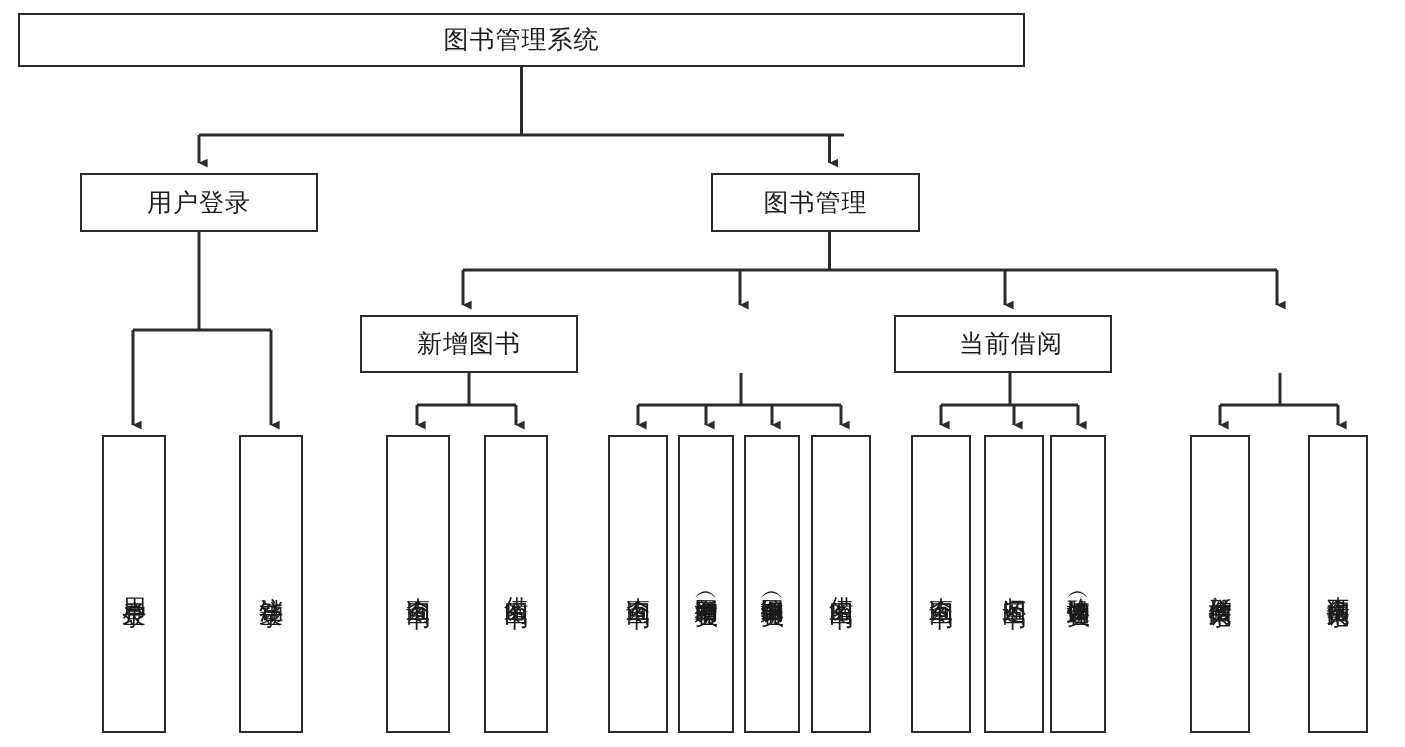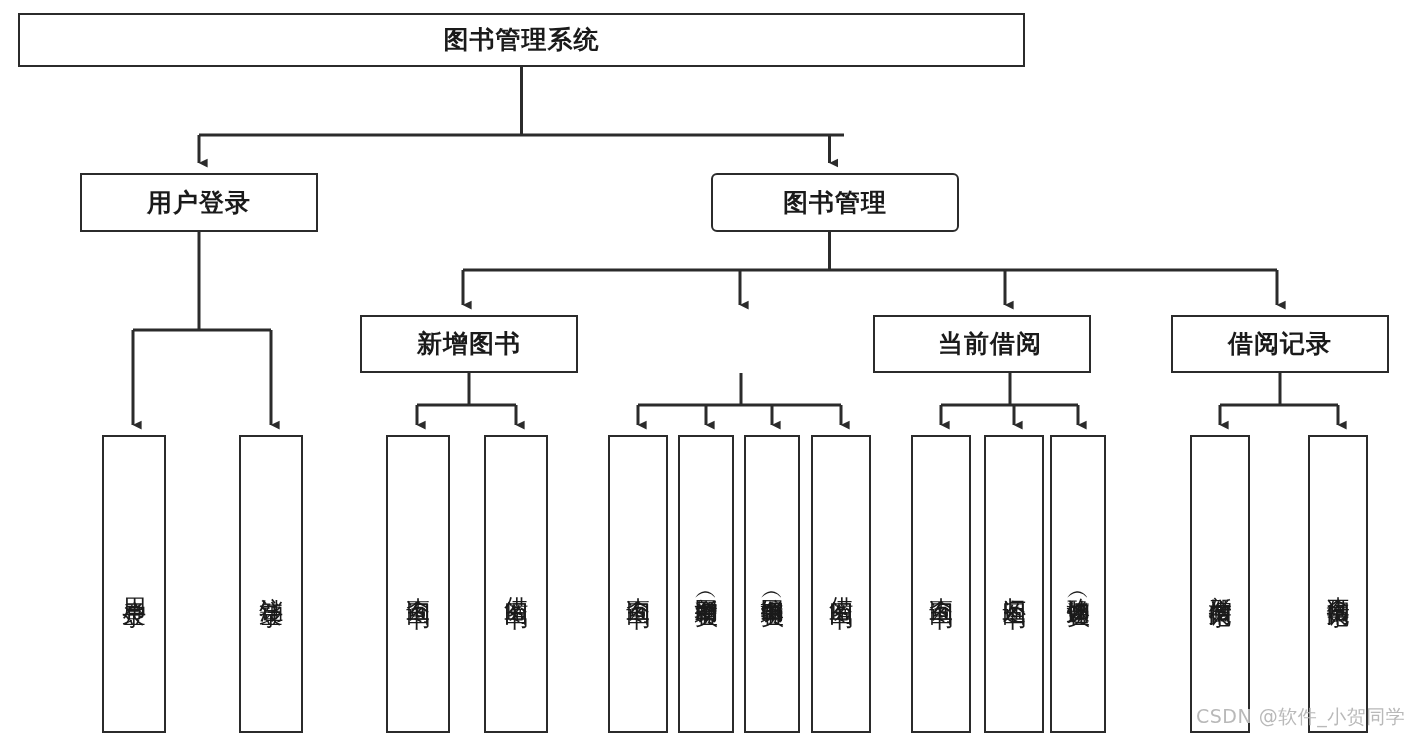--- a/index.html
+++ b/index.html
@@ -39,21 +39,20 @@
     justify-content: center;
     overflow: hidden;
   }
   .node-label-h {
     font-size: 25px;
     color: #1a1a1a;
     letter-spacing: 1px;
     line-height: 1.1;
     white-space: nowrap;
     text-align: center;
-    font-weight: bold;
   }
   .node-label-v {
     font-size: 24px;
     color: #1a1a1a;
     line-height: 1.28;
     writing-mode: vertical-rl;
     text-orientation: upright;
     letter-spacing: 3px;
     text-align: center;
     white-space: nowrap;
@@ -139,36 +138,33 @@
   </svg>
 
   <div class="node-box" style="left:18px; top:13px; width:1007px; height:54px;">
     <span class="node-label-h">图书管理系统</span>
   </div>
 
   <div class="node-box" style="left:80px; top:173px; width:238px; height:59px;">
     <span class="node-label-h">用户登录</span>
   </div>
 
-  <div class="node-box" style="left:711px; top:173px; width:248px; height:59px;border-radius:6px;">
+  <div class="node-box" style="left:711px; top:173px; width:209px; height:59px;">
     <span class="node-label-h">图书管理</span>
   </div>
 
   <div class="node-box" style="left:360px; top:315px; width:218px; height:58px;">
     <span class="node-label-h">新增图书</span>
   </div>
 
 
-  <div class="node-box" style="left:873px; top:315px; width:218px; height:58px;padding-left:16px;">
+  <div class="node-box" style="left:894px; top:315px; width:218px; height:58px;padding-left:16px;">
     <span class="node-label-h">当前借阅</span>
   </div>
 
-  <div class="node-box" style="left:1171px; top:315px; width:218px; height:58px;">
-    <span class="node-label-h">借阅记录</span>
-  </div>
 
   <div class="node-box" style="left:102px; top:435px; width:64px; height:298px;">
     <span class="node-label-v">用户登录</span>
   </div>
 
   <div class="node-box" style="left:239px; top:435px; width:64px; height:298px;">
     <span class="node-label-v">注销登录</span>
   </div>
 
   <div class="node-box" style="left:386px; top:435px; width:64px; height:298px;">
@@ -208,15 +204,14 @@
   </div>
 
   <div class="node-box" style="left:1190px; top:435px; width:60px; height:298px;">
     <span class="node-label-v" style="font-size:23px; letter-spacing:2px;">新增借阅记录</span>
   </div>
 
   <div class="node-box" style="left:1308px; top:435px; width:60px; height:298px;">
     <span class="node-label-v" style="font-size:23px; letter-spacing:2px;">查询借阅记录</span>
   </div>
 
-  <div class="watermark" style="left:1196px; top:704px;">CSDN @软件_小贺同学</div>
 
 </div>
 
 </body></html>

